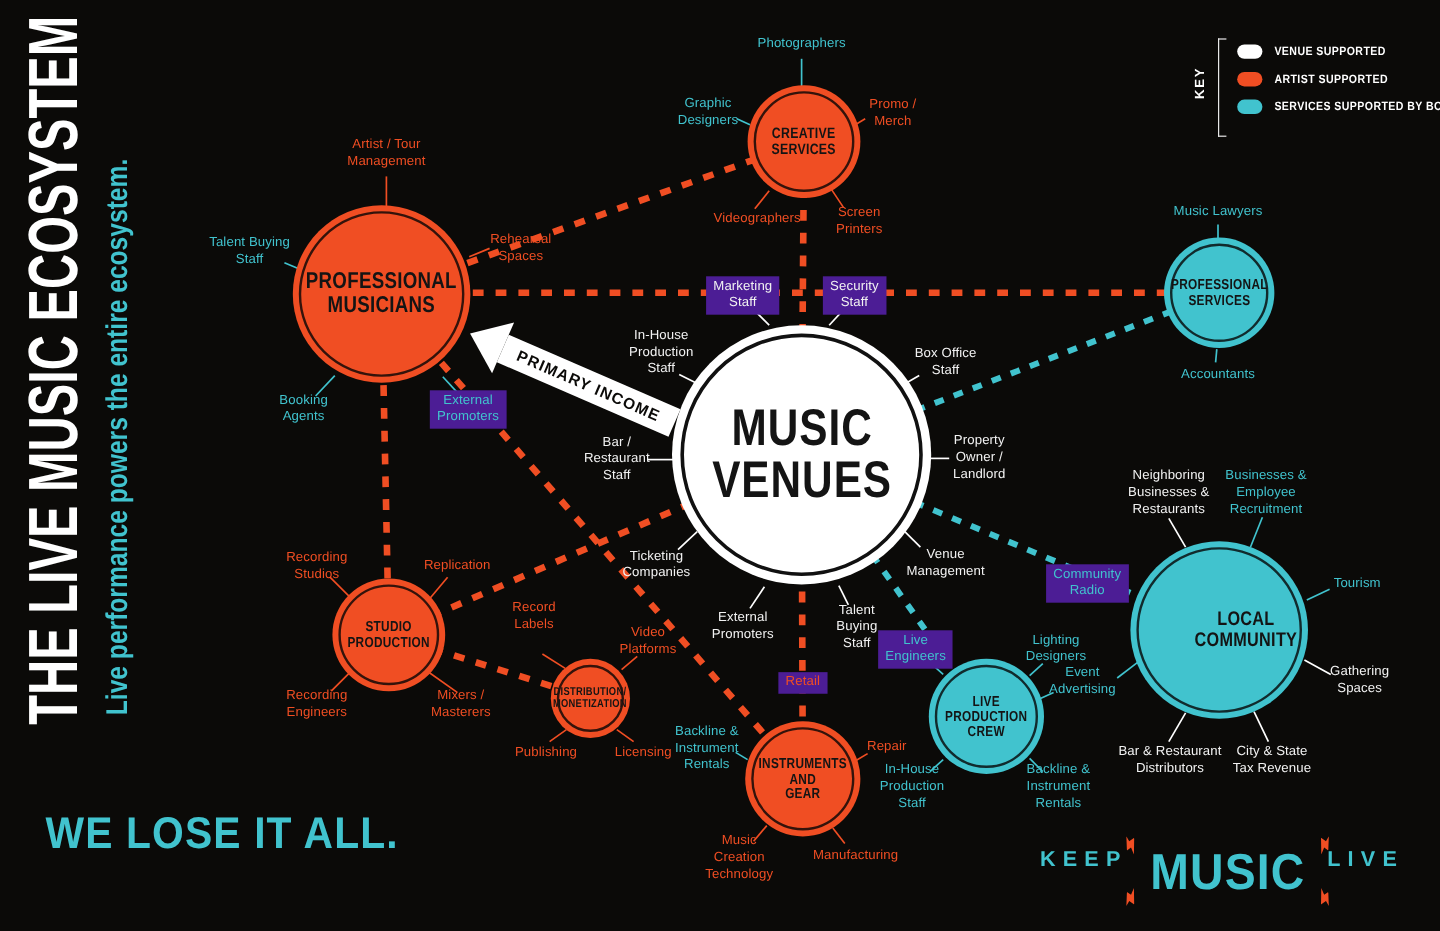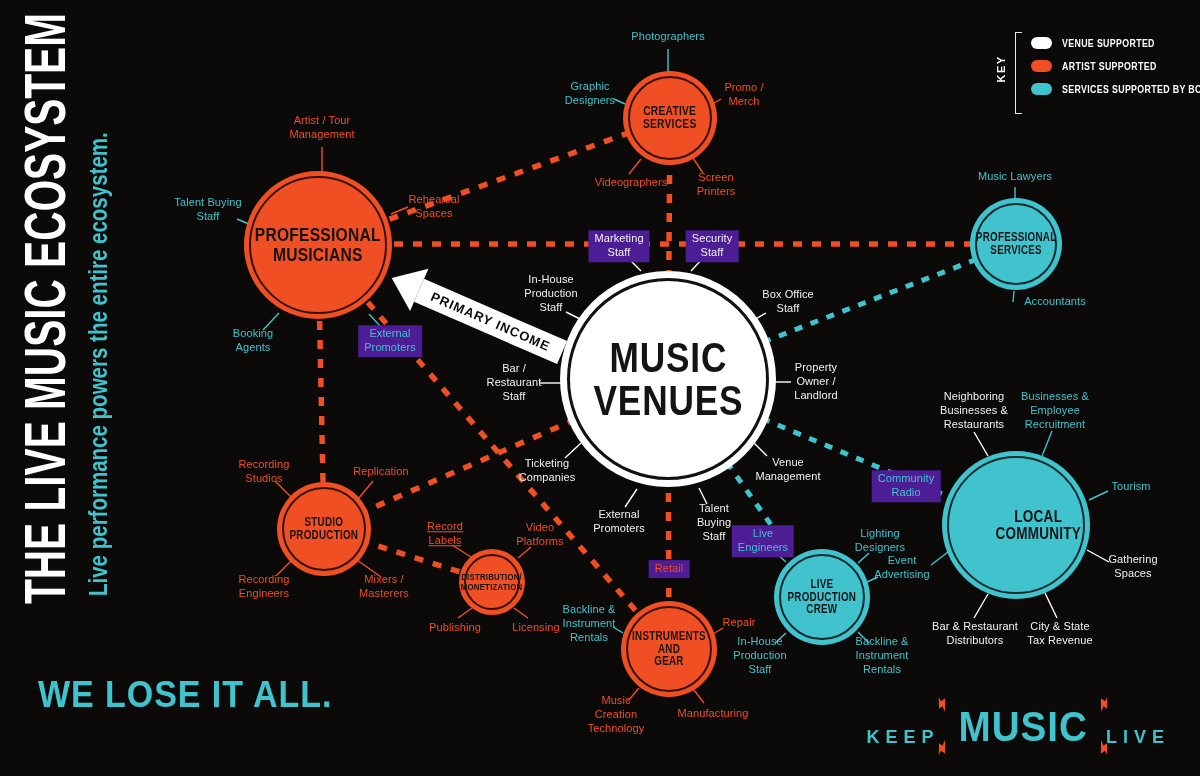--- a/index.html
+++ b/index.html
@@ -93,21 +93,21 @@
   .tagline { position:absolute; left:38px; top:671px; z-index:2; }
   .tagline-line1 { font-size:26px; font-weight:bold; letter-spacing:0.2px; }
   .tagline-line1 .t-orange { color:#f04e23; }
   .tagline-line1 .t-white { color:#ffffff; }
   .tagline-line2 {
     margin-top:3px; font-size:37px; font-weight:bold; color:#41c3ce;
     letter-spacing:1px; transform:scaleX(0.92); transform-origin:0 0; white-space:nowrap;
   }
 
   
-  .logo { position:absolute; right:30px; bottom:28px; z-index:2; display:flex; align-items:flex-end; gap:13px; }
+  .logo { position:absolute; right:30px; bottom:28px; z-index:2; display:flex; align-items:flex-start; gap:13px; }
   .logo-small { color:#41c3ce; font-size:18px; font-weight:600; letter-spacing:6px; }
   .logo-big-wrap { position:relative; }
   .logo-big {
     display:inline-block; color:#41c3ce; font-size:42px; font-weight:bold;
     letter-spacing:1px; transform:scaleX(0.92); line-height:1;
   }
   .bolt { position:absolute; width:11px; height:16px; background:#f04e23;
     clip-path:polygon(58% 0, 0 62%, 38% 62%, 26% 100%, 100% 30%, 54% 30%); }
   .bolt--tl { left:-16px; top:-10px; transform:rotate(-35deg); }
   .bolt--tr { right:-16px; top:-10px; transform:rotate(35deg) scaleX(-1); }
@@ -228,37 +228,37 @@
       <div class="sat sat--orange" style="left: 744px; top: 95px;">Promo /
 Merch</div>
       <div class="sat sat--orange" style="left: 631px; top: 183px;">Videographers</div>
       <div class="sat sat--orange" style="left: 716px; top: 185px;">Screen
 Printers</div>
       <div class="node node--artist" style="left: 623px; top: 71px; width: 94px; height: 94px;">
         <span class="node-name" style="font-size: 12.5px;">CREATIVE
 SERVICES</span>
       </div>
       <div class="sat sat--teal" style="left: 1015px; top: 177px;">Music Lawyers</div>
-      <div class="sat sat--teal" style="left: 1015px; top: 302px; margin-left: 40px;">Accountants</div>
+      <div class="sat sat--teal" style="left: 1015px; top: 313px;">Accountants</div>
       <div class="node node--both" style="left: 970px; top: 198px; width: 92px; height: 92px;">
         <span class="node-name" style="font-size: 12px;">PROFESSIONAL
 SERVICES</span>
       </div>
       <div class="sat sat--orange" style="left: 264px; top: 472px;">Recording
 Studios</div>
       <div class="sat sat--orange" style="left: 381px; top: 472px;">Replication</div>
       <div class="sat sat--orange" style="left: 264px; top: 587px;">Recording
 Engineers</div>
       <div class="sat sat--orange" style="left: 384px; top: 587px;">Mixers /
 Masterers</div>
       <div class="node node--artist" style="left: 277px; top: 482px; width: 94px; height: 94px;">
         <span class="node-name" style="font-size: 12px;">STUDIO
 PRODUCTION</span>
       </div>
-      <div class="sat sat--orange" style="left: 445px; top: 534px; text-decoration: underline;">Record
+      <div class="sat sat--orange" style="left: 445px; top: 514px;">Record
 Labels</div>
       <div class="sat sat--orange" style="left: 540px; top: 535px;">Video
 Platforms</div>
       <div class="sat sat--orange" style="left: 455px; top: 628px;">Publishing</div>
       <div class="sat sat--orange" style="left: 536px; top: 628px;">Licensing</div>
       <div class="node node--artist" style="left: 459px; top: 549px; width: 66px; height: 66px;">
         <span class="node-name" style="font-size: 9.5px;">DISTRIBUTION/
 MONETIZATION</span>
       </div>
       <div class="sat sat--orange sat--mask" style="left: 669px; top: 569px;">Retail</div>

